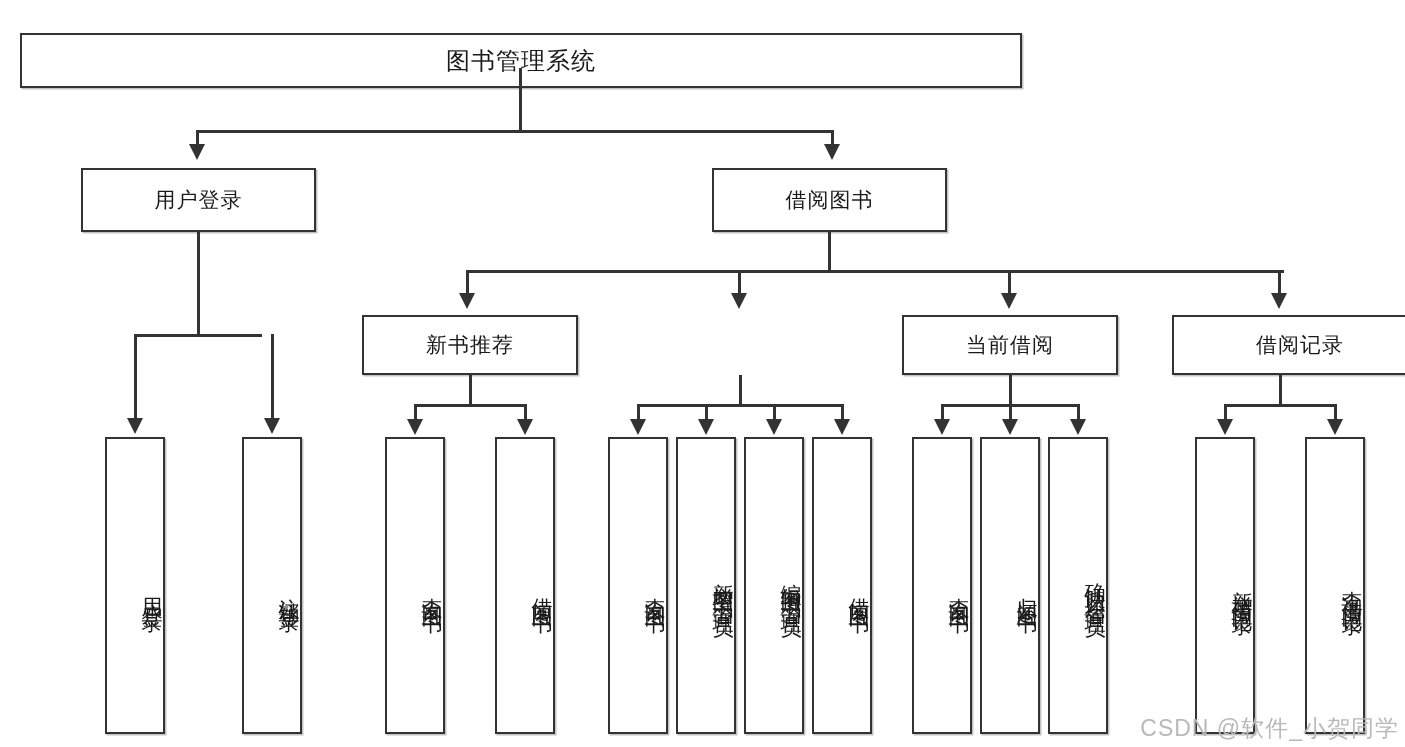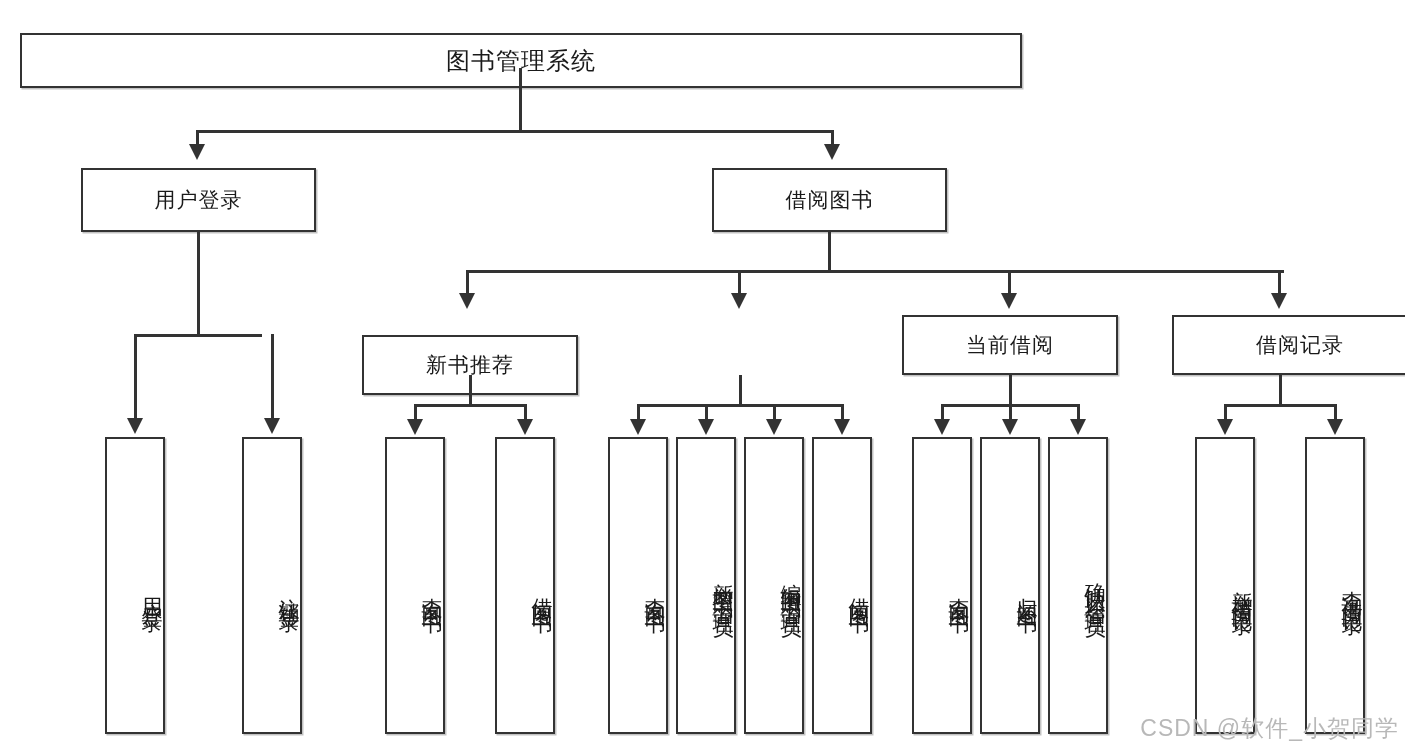--- a/index.html
+++ b/index.html
@@ -98,21 +98,21 @@
   <div class="ln h" style="left:466px;top:270px;width:818px;"></div>
   <div class="ln v" style="left:466px;top:270px;height:26px;"></div>
   <div class="arrow" style="left:459px;top:293px;"></div>
   <div class="ln v" style="left:738px;top:270px;height:26px;"></div>
   <div class="arrow" style="left:731px;top:293px;"></div>
   <div class="ln v" style="left:1008px;top:270px;height:26px;"></div>
   <div class="arrow" style="left:1001px;top:293px;"></div>
   <div class="ln v" style="left:1278px;top:270px;height:26px;"></div>
   <div class="arrow" style="left:1271px;top:293px;"></div>
 
-  <div class="node h-text" style="left:362px;top:315px;width:216px;height:60px;margin-top:20px;">新书推荐</div>
+  <div class="node h-text" style="left:362px;top:315px;width:216px;height:60px;">新书推荐</div>
   <div class="node h-text" style="left:902px;top:315px;width:216px;height:60px;">当前借阅</div>
   <div class="node h-text" style="left:1172px;top:315px;width:256px;height:60px;">借阅记录</div>
 
   <div class="ln v" style="left:469px;top:375px;height:31px;"></div>
   <div class="ln h" style="left:414px;top:404px;width:112px;"></div>
   <div class="ln v" style="left:414px;top:404px;height:19px;"></div>
   <div class="arrow" style="left:407px;top:419px;"></div>
   <div class="ln v" style="left:524px;top:404px;height:19px;"></div>
   <div class="arrow" style="left:517px;top:419px;"></div>
 

